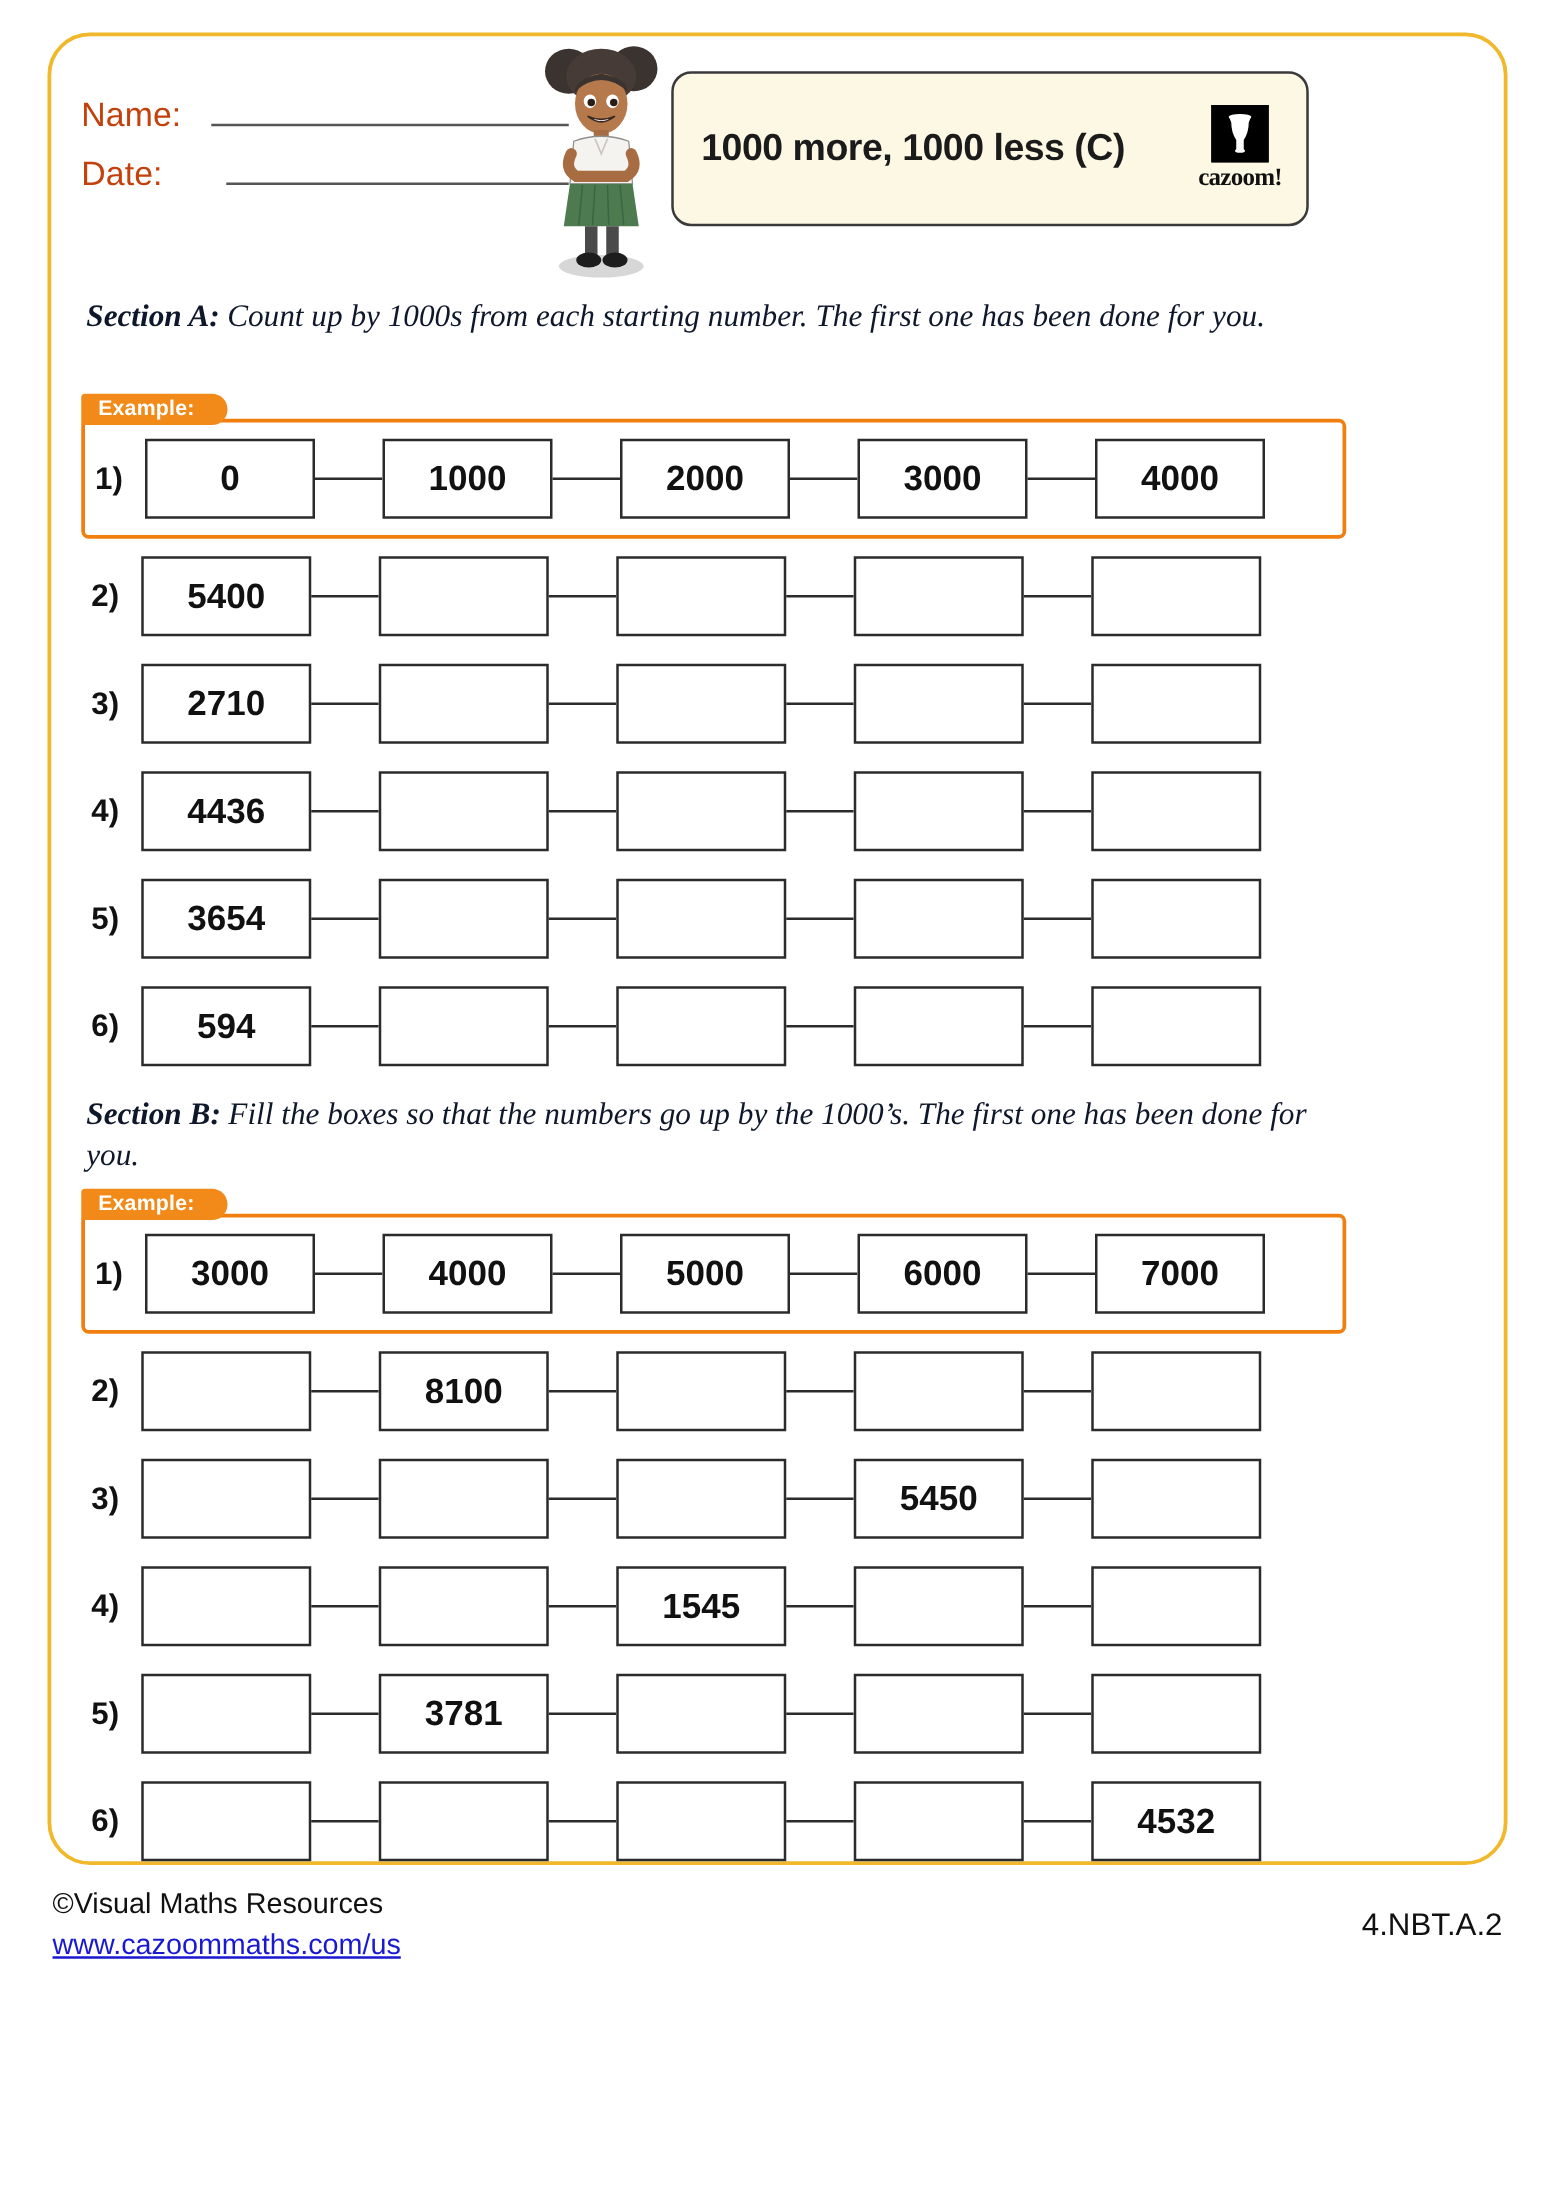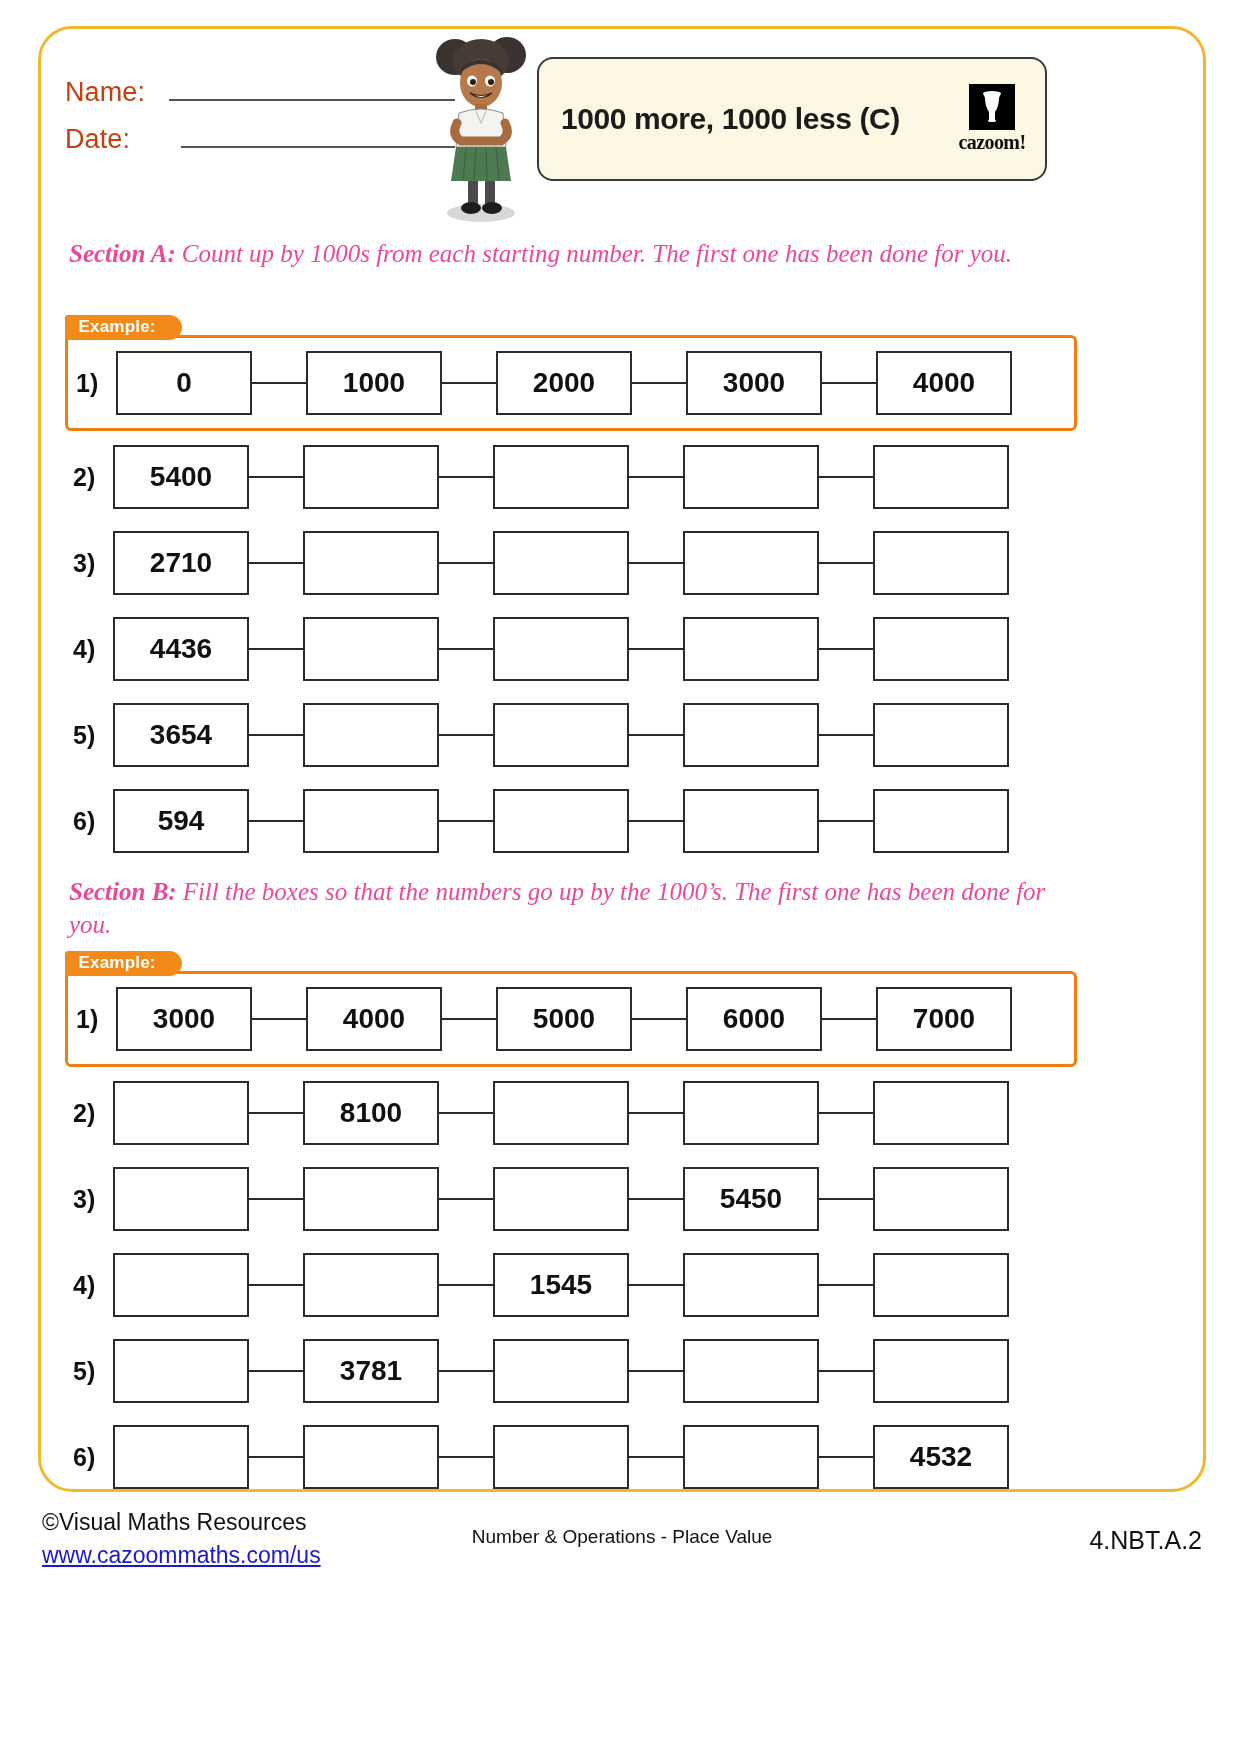--- a/index.html
+++ b/index.html
@@ -85,21 +85,21 @@
     font-family: "Liberation Serif", serif;
     font-weight: 700; font-size: 20px; color: #111;
     letter-spacing: -0.6px; margin-top: 1px;
   }
 
   
   .instructions {
     position: absolute;
     font-family: "Liberation Serif", serif;
     font-style: italic;
-    font-size: 25px; color: #ec4899;
+    font-size: 25px; color: #0f172a;
     line-height: 1.32;
     width: 980px;
     left: 28px;
   }
   .instructions b {
     font-weight: 700; font-style: italic;
     margin-right: 6px;
   }
 
   
@@ -411,17 +411,16 @@
       </div>
     </div>
 
   </div>
 
   <div class="footer">
     <div class="f-left">
       <span>©Visual Maths Resources</span>
       <a class="url" href="#">www.cazoommaths.com/us</a>
     </div>
-    <div class="f-center">Number &amp; Operations - Place Value</div>
     <div class="f-right">4.NBT.A.2</div>
   </div>
 
 </div>
 
 </body></html>

